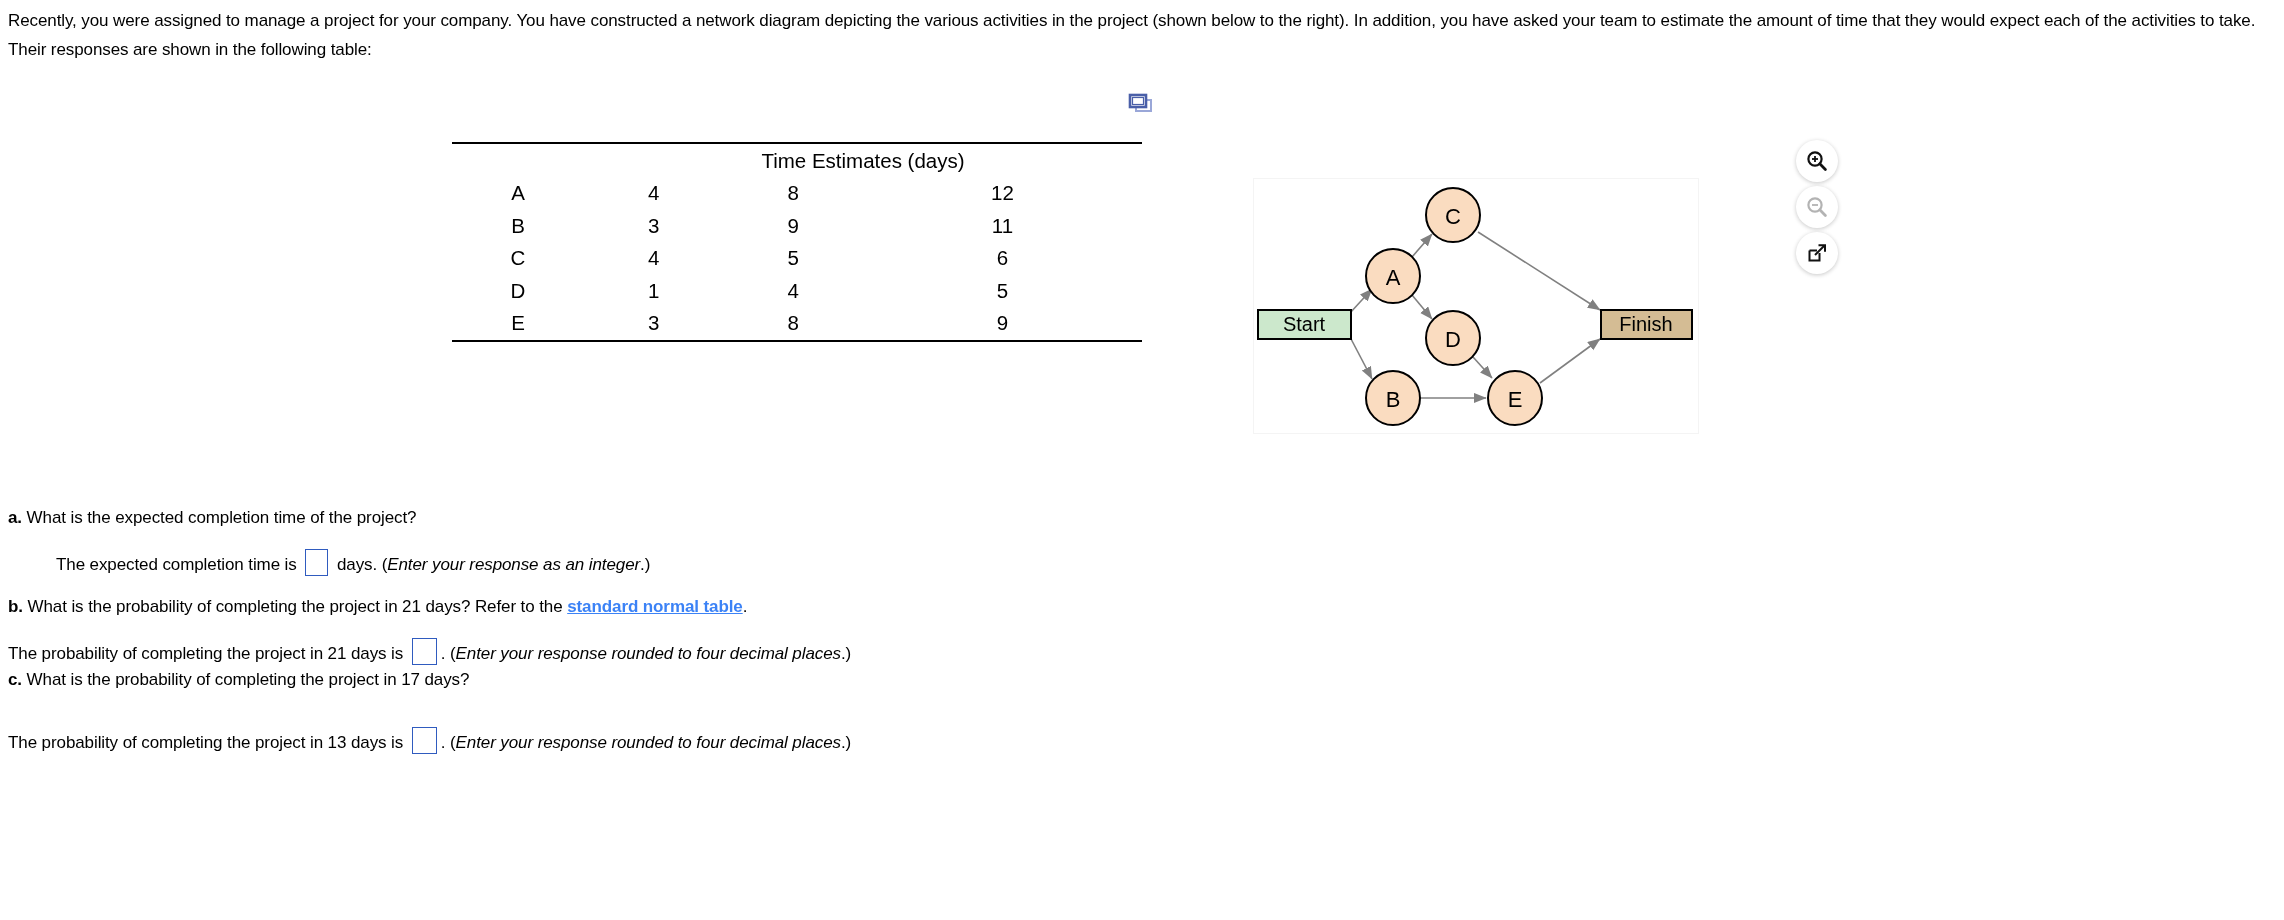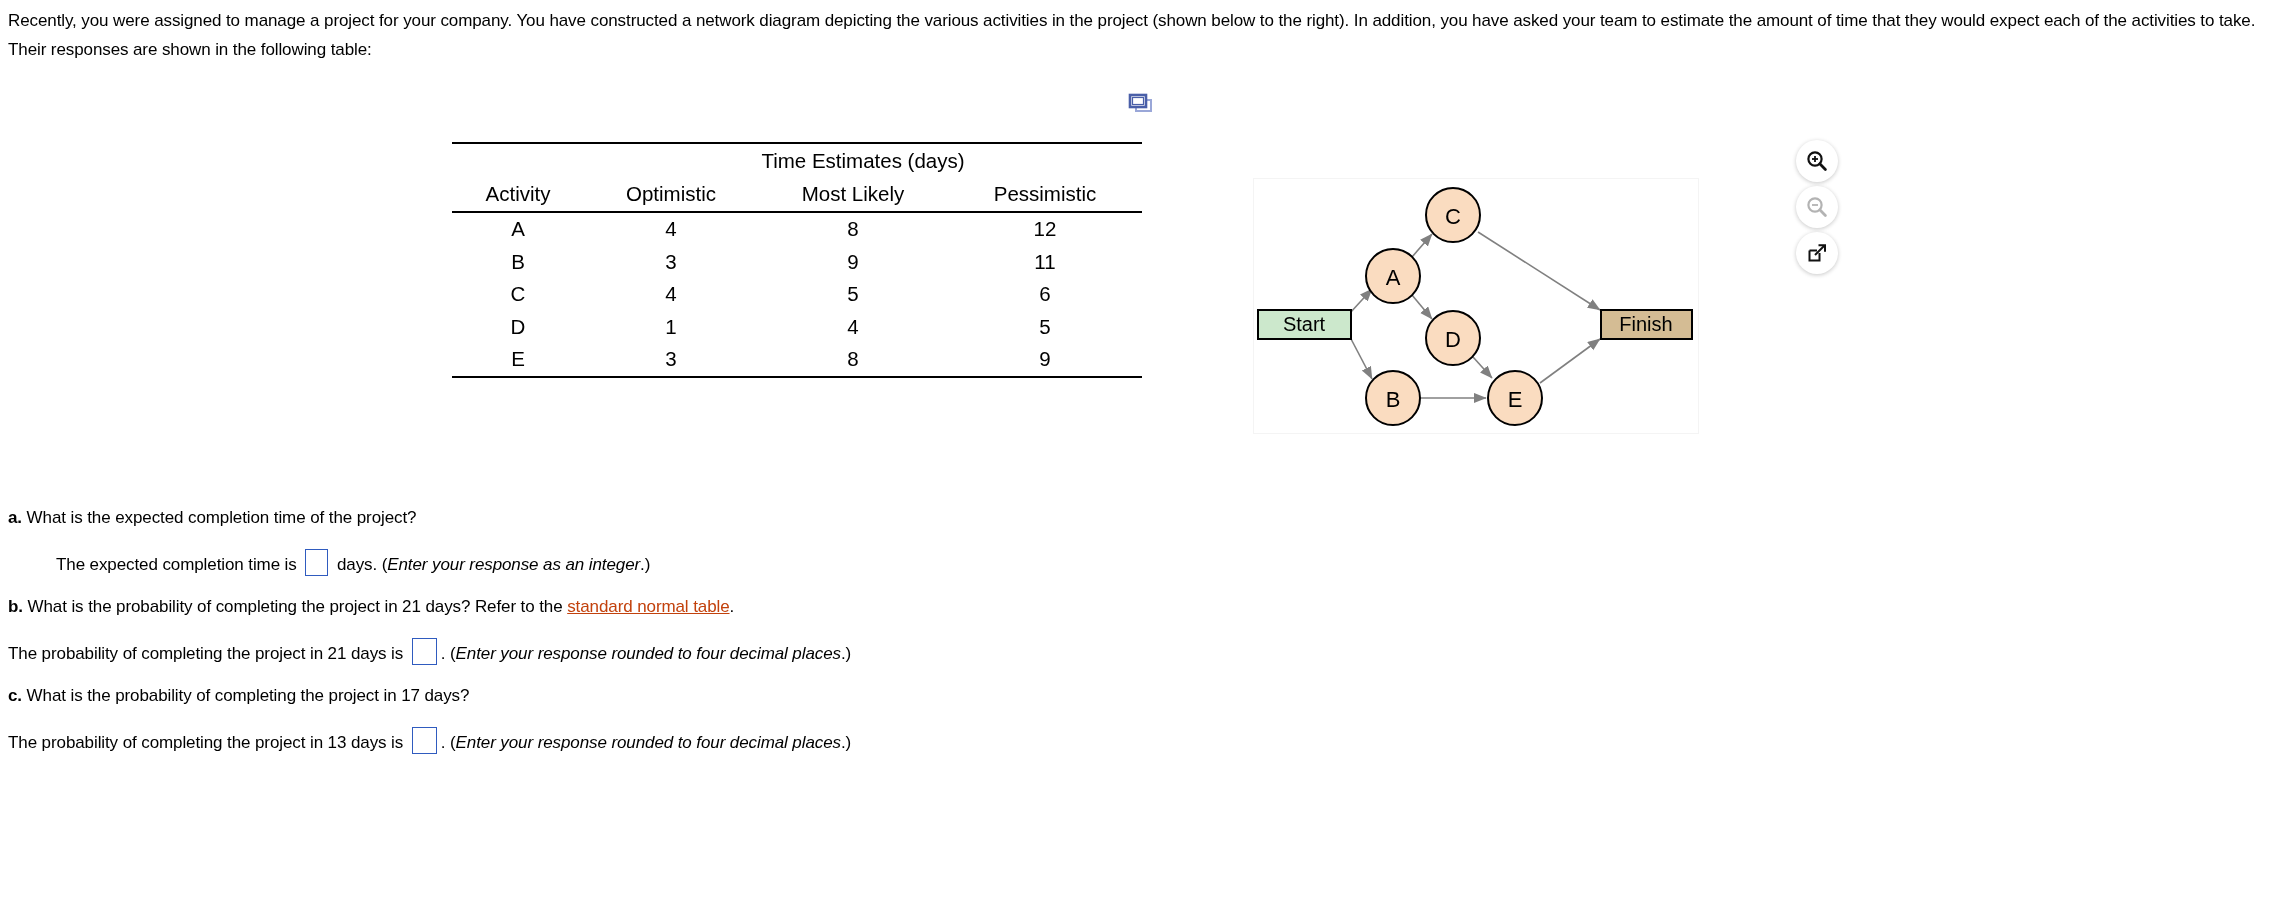--- a/index.html
+++ b/index.html
@@ -126,30 +126,31 @@
     width: 21px;
     height: 25px;
     border: 1.6px solid #2f5bbf;
     background: #ffffff;
     vertical-align: -6px;
     margin: 0 4px;
     cursor: text;
   }
   .answer-box.wide { width: 23px; }
   a.snlink {
-    color: #c2410c;
+    color: #3b82f6;
     text-decoration: underline;
     cursor: pointer;
+    font-weight: bold;
   }
 
   #q-a      { top: 505px; }
   #q-a-ans  { top: 549px; margin-left: 48px; }
   #q-b      { top: 594px; }
   #q-b-ans  { top: 638px; }
-  #q-c      { top: 683px; }
+  #q-c      { top: 667px; }
   #q-c-ans  { top: 727px; }
 </style>
 </head>
 <body>
 
 <div id="intro">Recently, you were assigned to manage a project for your company. You have constructed a network diagram depicting the various activities in the project (shown below to the right). In addition, you have asked your team to estimate the amount of time that they would expect each of the activities to take. Their responses are shown in the following table:</div>
 
 <div id="popout-icon">
   <svg width="28" height="24" viewBox="0 0 28 24" aria-hidden="true">
     <rect x="8" y="8" width="15" height="11" fill="#ffffff" stroke="#9aa7d8" stroke-width="2"></rect>
@@ -157,26 +158,20 @@
     <rect x="4.5" y="5.5" width="11" height="7" fill="#ffffff" stroke="#4a5fa8" stroke-width="1.2"></rect>
   </svg>
 </div>
 
 <div id="table-wrap">
   <table class="est">
     <thead>
       <tr class="rule-top">
         <th class="c-activity grp-title"></th>
         <th class="grp-title" colspan="3">Time Estimates (days)</th>
-      </tr>
-      <tr class="rule-mid">
-        <th class="c-activity col-head">Activity</th>
-        <th class="c-opt col-head">Optimistic</th>
-        <th class="c-ml col-head">Most Likely</th>
-        <th class="c-pess col-head">Pessimistic</th>
       </tr>
     </thead>
     <tbody>
       <tr>
         <td>A</td>
         <td>4</td>
         <td>8</td>
         <td>12</td>
       </tr>
       <tr>

